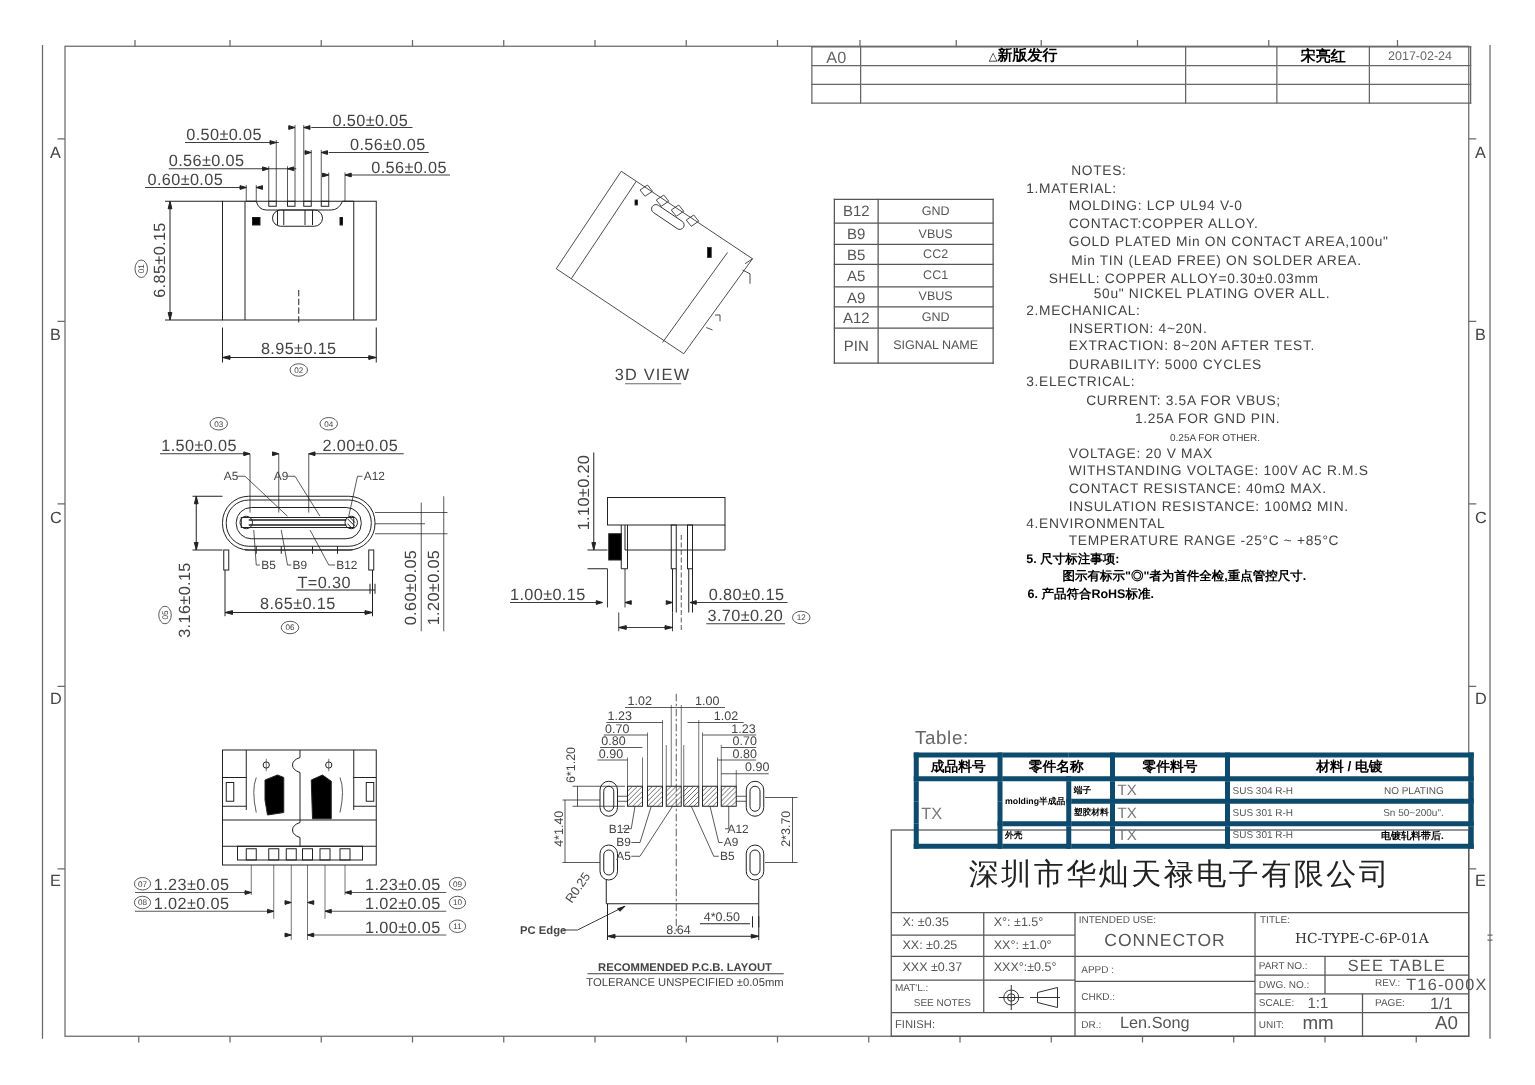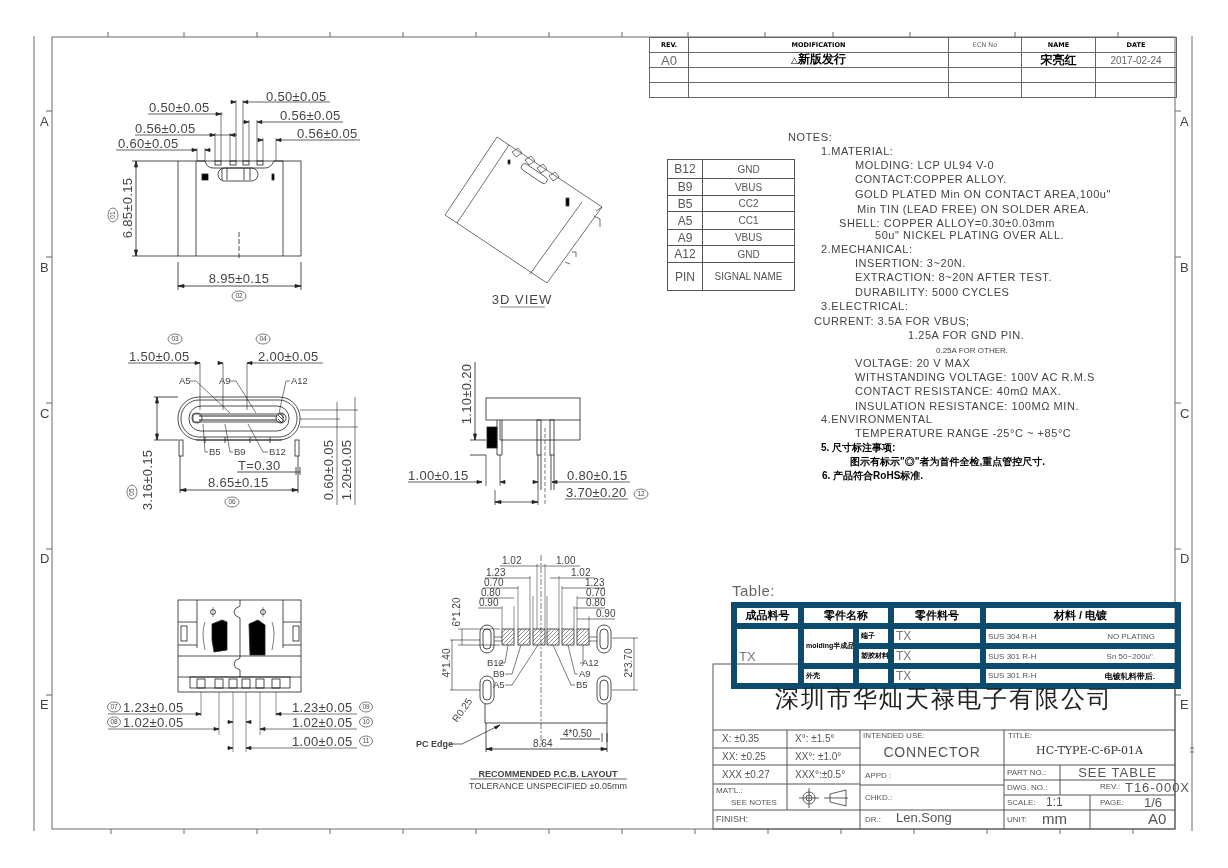--- a/index.html
+++ b/index.html
@@ -20,21 +20,21 @@
   table.rev td.ecnh{font-weight:normal !important;color:#666 !important;}
   table.rev td.big{font-size:13px;}
   table.rev td.cnb{font-weight:bold;color:#000;font-size:12px;}
   
   table.pins{position:absolute;left:667px;top:159px;width:127px;border-collapse:collapse;table-layout:fixed;}
   table.pins td{border:1px solid #555;font-size:10px;text-align:center;padding:0;color:#555;white-space:nowrap;}
   table.pins td.pin{font-size:12px;}
   
   .table-title{position:absolute;left:732px;top:582px;font-size:15px;color:#666;letter-spacing:0.5px;}
   table.parts{position:absolute;left:731px;top:602px;width:444px;border-collapse:collapse;table-layout:fixed;}
-  table.parts td{border:6px solid #0c4a6e;padding:0 2px;font-size:8px;color:#555;height:14px;white-space:nowrap;overflow:hidden;}
+  table.parts td{border:4px solid #0c4a6e;padding:0 2px;font-size:8px;color:#555;height:14px;white-space:nowrap;overflow:hidden;}
   table.parts td.h{font-weight:bold;color:#000;font-size:11px;text-align:center;height:14px;}
   table.parts td.cnb{font-weight:bold;color:#000;font-size:7px;}
   table.parts td.tx{font-size:12px;color:#777;}
   table.parts td.tx.center{font-size:13px;}
   .matrow{display:flex;justify-content:space-between;padding-right:18px;}
   
   .tb{position:absolute;white-space:nowrap;color:#555;}
   .tb.lbl{font-size:8px;}
   .tb.val{font-size:10px;}
   .tb.big{font-size:14px;letter-spacing:0.8px;}
@@ -332,27 +332,20 @@
 
 <table class="rev">
   <colgroup>
         <col style="width:39px">
         <col style="width:260px">
         <col style="width:73px">
         <col style="width:74px">
         <col style="width:81px">
       </colgroup>
   <tbody>
-        <tr class="hdr">
-    <td>REV.</td>
-    <td>MODIFICATION</td>
-    <td class="ecnh">ECN No</td>
-    <td>NAME</td>
-    <td>DATE</td>
-  </tr>
   <tr>
     <td class="big">A0</td>
     <td class="cnb"><span style="font-size:9px;font-weight:normal;">△</span><span>新版发行</span></td>
     <td></td>
     <td class="cnb">宋亮红</td>
     <td>2017-02-24</td>
   </tr>
   <tr>
           <td></td>
           <td></td>
@@ -401,34 +394,34 @@
           <td>GND</td>
         </tr>
   <tr style="height:28px">
           <td class="pin">PIN</td>
           <td>SIGNAL NAME</td>
         </tr>
 </tbody>
     </table>
 
 <div>
-  <div class="note" style="left:788px;top:131px">NOTES:</div>
+  <div class="note" style="left:857px;top:131px">NOTES:</div>
   <div class="note" style="left:821px;top:145px">1.MATERIAL:</div>
   <div class="note" style="left:855px;top:159px">MOLDING: LCP UL94 V-0</div>
   <div class="note" style="left:855px;top:173px">CONTACT:COPPER ALLOY.</div>
   <div class="note" style="left:855px;top:188px">GOLD PLATED Min ON CONTACT AREA,100u"</div>
   <div class="note" style="left:857px;top:203px">Min TIN (LEAD FREE) ON SOLDER AREA.</div>
   <div class="note" style="left:839px;top:217px">SHELL: COPPER ALLOY=0.30±0.03mm</div>
   <div class="note" style="left:875px;top:229px">50u" NICKEL PLATING OVER ALL.</div>
   <div class="note" style="left:821px;top:243px">2.MECHANICAL:</div>
-  <div class="note" style="left:855px;top:257px">INSERTION: 3~20N.</div>
+  <div class="note" style="left:855px;top:257px">INSERTION: 4~20N.</div>
   <div class="note" style="left:855px;top:271px">EXTRACTION: 8~20N AFTER TEST.</div>
   <div class="note" style="left:855px;top:286px">DURABILITY: 5000 CYCLES</div>
   <div class="note" style="left:821px;top:300px">3.ELECTRICAL:</div>
-  <div class="note" style="left:814px;top:315px">CURRENT: 3.5A FOR VBUS;</div>
+  <div class="note" style="left:869px;top:315px">CURRENT: 3.5A FOR VBUS;</div>
   <div class="note" style="left:908px;top:329px">1.25A FOR GND PIN.</div>
   <div class="note small" style="left:908px;top:344px">0.25A FOR OTHER.</div>
   <div class="note" style="left:855px;top:357px">VOLTAGE: 20 V MAX</div>
   <div class="note" style="left:855px;top:371px">WITHSTANDING VOLTAGE: 100V AC R.M.S</div>
   <div class="note" style="left:855px;top:385px">CONTACT RESISTANCE: 40mΩ MAX.</div>
   <div class="note" style="left:855px;top:400px">INSULATION RESISTANCE: 100MΩ MIN.</div>
   <div class="note" style="left:821px;top:413px">4.ENVIRONMENTAL</div>
   <div class="note" style="left:855px;top:427px">TEMPERATURE RANGE -25°C ~ +85°C</div>
   <div class="note cn" style="left:821px;top:441px">5. 尺寸标注事项:</div>
   <div class="note cn" style="left:850px;top:455px">图示有标示"◎"者为首件全检,重点管控尺寸.</div>
@@ -486,40 +479,40 @@
   </tr>
 </tbody>
     </table>
 
 <div>
   <div class="company">深圳市华灿天禄电子有限公司</div>
   <div class="tb val" style="left:722px;top:733px">X:  ±0.35</div>
   <div class="tb val" style="left:795px;top:733px">X°:  ±1.5°</div>
   <div class="tb val" style="left:722px;top:751px">XX:  ±0.25</div>
   <div class="tb val" style="left:795px;top:751px">XX°: ±1.0°</div>
-  <div class="tb val" style="left:722px;top:769px">XXX ±0.27</div>
+  <div class="tb val" style="left:722px;top:769px">XXX ±0.37</div>
   <div class="tb val" style="left:795px;top:769px">XXX°:±0.5°</div>
   <div class="tb lbl" style="left:716px;top:786px">MAT'L.:</div>
   <div class="tb lbl" style="left:731px;top:798px">SEE NOTES</div>
   <div class="tb lbl" style="left:716px;top:814px;font-size:9px">FINISH:</div>
   <div class="tb lbl" style="left:863px;top:731px">INTENDED USE:</div>
   <div class="tb big" style="left:860px;top:744px;width:144px;text-align:center">CONNECTOR</div>
   <div class="tb lbl" style="left:865px;top:771px">APPD :</div>
   <div class="tb lbl" style="left:865px;top:793px">CHKD.:</div>
   <div class="tb lbl" style="left:865px;top:815px">DR.:</div>
   <div class="tb" style="left:896px;top:810px;font-size:13px">Len.Song</div>
   <div class="tb lbl" style="left:1008px;top:731px">TITLE:</div>
   <div class="tb" style="left:1004px;top:744px;width:171px;text-align:center;font-size:11px;font-family:'DejaVu Serif',serif;color:#333">HC-TYPE-C-6P-01A</div>
   <div class="tb lbl" style="left:1007px;top:768px">PART NO.:</div>
   <div class="tb" style="left:1060px;top:765px;width:115px;text-align:center;font-size:13px;letter-spacing:1px">SEE TABLE</div>
   <div class="tb lbl" style="left:1007px;top:783px">DWG. NO.:</div>
   <div class="tb" style="left:1100px;top:780px;width:115px;text-align:center;font-size:13px;letter-spacing:1px">T16-000X</div>
   <div class="tb lbl" style="left:1007px;top:798px">SCALE:</div>
   <div class="tb" style="left:1046px;top:795px;font-size:12px">1:1</div>
   <div class="tb lbl" style="left:1100px;top:798px">PAGE:</div>
-  <div class="tb" style="left:1144px;top:795px;font-size:13px">1/6</div>
+  <div class="tb" style="left:1144px;top:795px;font-size:13px">1/1</div>
   <div class="tb lbl" style="left:1007px;top:815px">UNIT:</div>
   <div class="tb" style="left:1042px;top:810px;font-size:15px">mm</div>
   <div class="tb lbl" style="left:1100px;top:782px">REV.:</div>
   <div class="tb" style="left:1148px;top:810px;font-size:15px">A0</div>
 </div>
 
 </div>
 
 </body></html>

